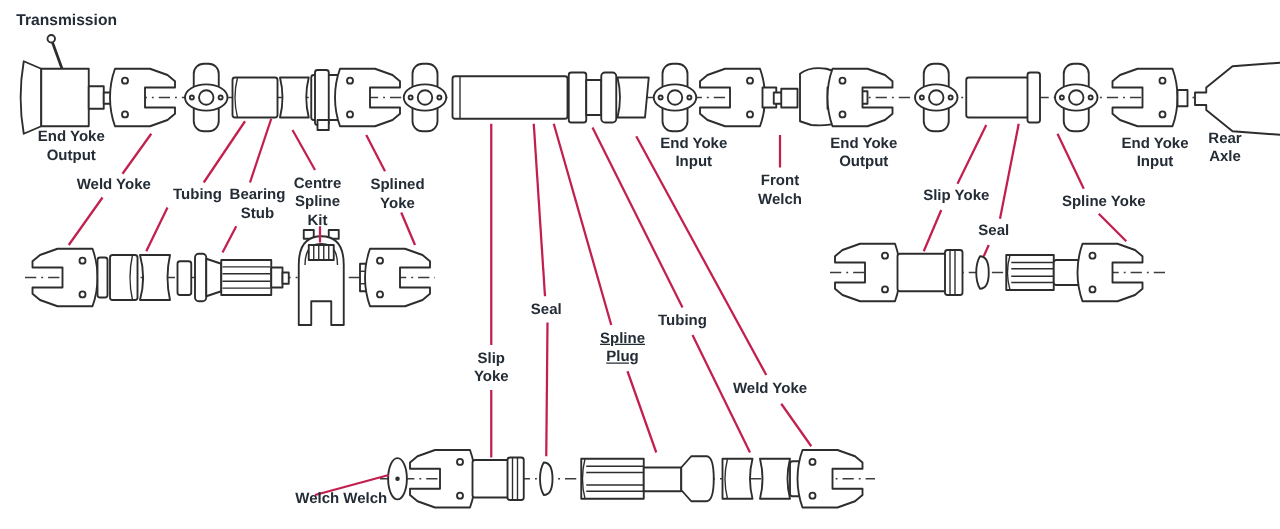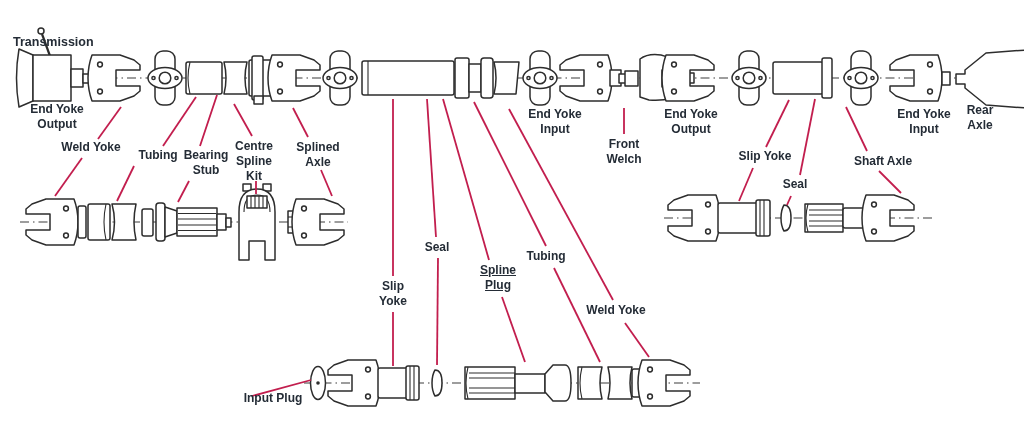--- a/index.html
+++ b/index.html
@@ -15,21 +15,21 @@
   .lbl {
     position: absolute;
     font-weight: bold;
     font-size: 12px;
     line-height: 1.25;
     color: var(--label-text, #242c36);
     white-space: pre-line;
     text-align: center;
     transform: translateX(-50%);
   }
-  .lbl.left { transform: none; text-align: center; font-size: 12.5px; margin-top: 26px; }
+  .lbl.left { transform: none; text-align: center; font-size: 12.5px; }
   .part { fill: #ffffff; stroke: var(--part-outline, #2d2d2d); stroke-width: 1.5; stroke-linejoin: round; }
   .det  { fill: none; stroke: var(--part-outline, #2d2d2d); stroke-width: 1.1; }
   .cline { stroke: var(--centerline, #3c3c3c); stroke-width: 1.1; stroke-dasharray: 9 4 1.5 4; fill: none; }
   .leader { stroke: var(--leader-line, #c21e4e); stroke-width: 1.8; fill: none; }
 </style>
 </head>
 <body>
 
 <div class="stage">
 
@@ -242,36 +242,36 @@
   <div class="lbl" style="left:57px;  top:102px;">End Yoke
 Output</div>
   <div class="lbl" style="left:91px;  top:140px;">Weld Yoke</div>
   <div class="lbl" style="left:158px; top:148px;">Tubing</div>
   <div class="lbl" style="left:206px; top:148px;">Bearing
 Stub</div>
   <div class="lbl" style="left:254px; top:139px;">Centre
 Spline
 Kit</div>
   <div class="lbl" style="left:318px; top:140px;">Splined
-Axle</div>
+Yoke</div>
   <div class="lbl" style="left:555px; top:107px;">End Yoke
 Input</div>
   <div class="lbl" style="left:624px; top:137px;">Front
 Welch</div>
   <div class="lbl" style="left:691px; top:107px;">End Yoke
 Output</div>
   <div class="lbl" style="left:765px; top:149px;">Slip Yoke</div>
   <div class="lbl" style="left:795px; top:177px;">Seal</div>
-  <div class="lbl" style="left:883px; top:154px;">Shaft Axle</div>
+  <div class="lbl" style="left:883px; top:154px;">Spline Yoke</div>
   <div class="lbl" style="left:924px; top:107px;">End Yoke
 Input</div>
   <div class="lbl" style="left:980px; top:103px;text-align:center;">Rear
 Axle</div>
   <div class="lbl" style="left:393px; top:279px;text-align:center;">Slip
 Yoke</div>
   <div class="lbl" style="left:437px; top:240px;">Seal</div>
   <div class="lbl" style="left:498px; top:263px;text-decoration:underline;">Spline
 Plug</div>
   <div class="lbl" style="left:546px; top:249px;">Tubing</div>
   <div class="lbl" style="left:616px; top:303px;">Weld Yoke</div>
-  <div class="lbl" style="left:273px; top:391px;">Input Plug</div>
+  <div class="lbl" style="left:273px; top:391px;">Welch Welch</div>
 
 </div>
 
 </body></html>

